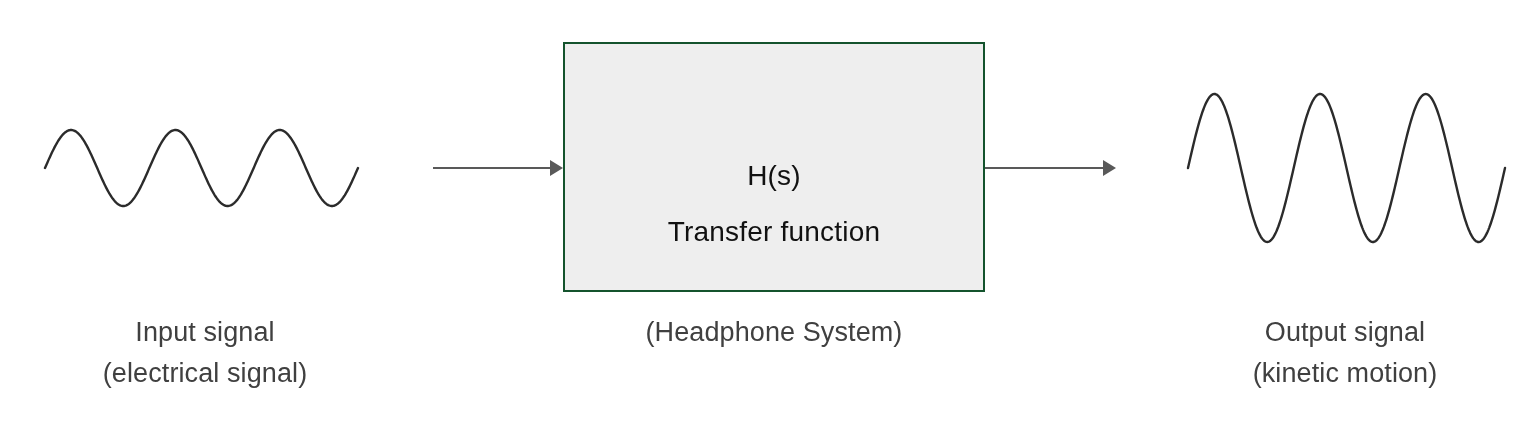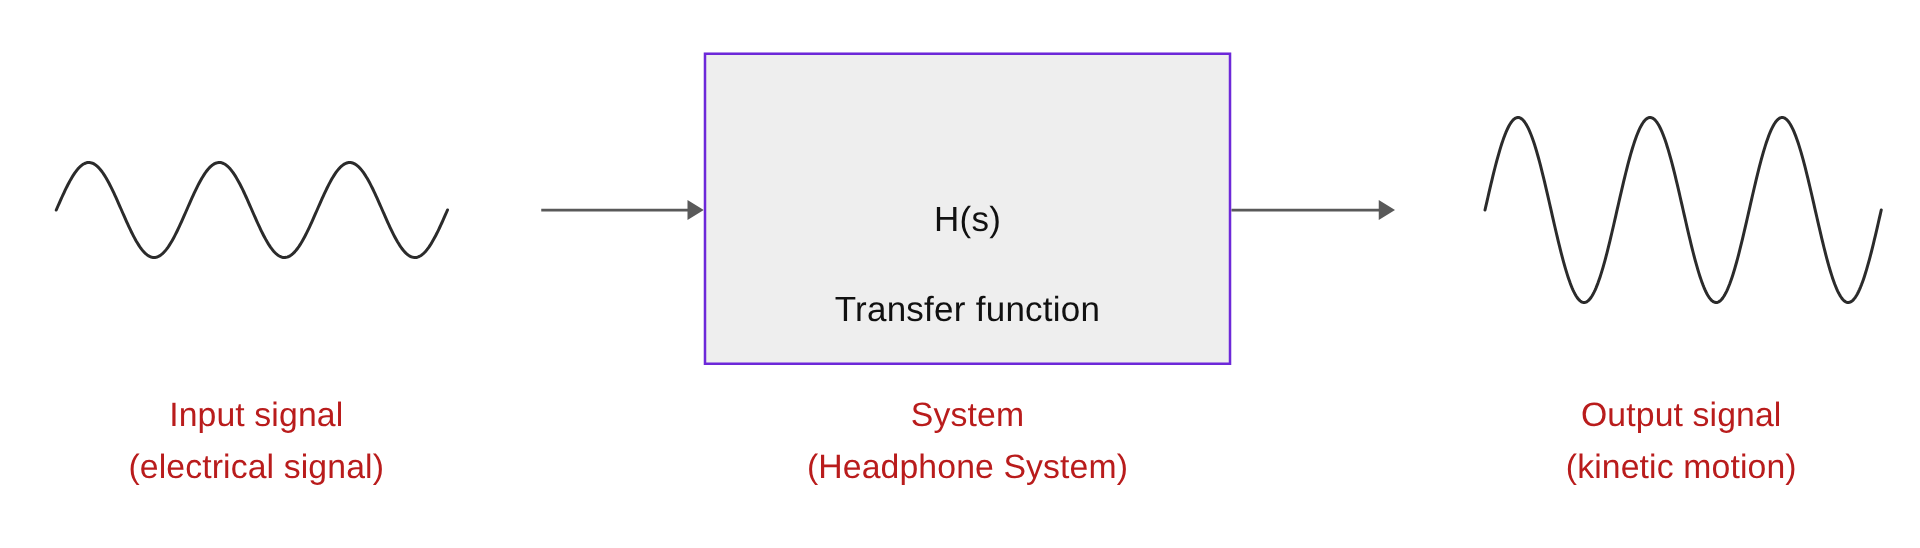--- a/index.html
+++ b/index.html
@@ -43,42 +43,42 @@
     stroke: none;
   }
   .system-box {
     position: absolute;
     left: 563px;
     top: 42px;
     width: 422px;
     height: 250px;
     box-sizing: border-box;
     background: #eeeeee;
-    border: 2px solid #6d28d9;
+    border: 2px solid #14532d;
   }
   .box-text {
     position: absolute;
     left: 0;
     width: 100%;
     text-align: center;
     color: #111111;
     font-size: 28px;
     line-height: 1;
     letter-spacing: 0.2px;
   }
   .box-text.hs {
     top: 118px;
   }
   .box-text.tf {
-    top: 190px;
+    top: 174px;
   }
   .caption {
     position: absolute;
     text-align: center;
-    color: #b91c1c;
+    color: #404040;
     font-size: 27px;
     line-height: 41px;
     letter-spacing: 0.1px;
     white-space: nowrap;
   }
   .caption .line {
     display: block;
   }
   #caption-input {
     left: 5px;
@@ -119,21 +119,20 @@
     <div class="box-text hs">H(s)</div>
     <div class="box-text tf">Transfer function</div>
   </div>
 
   <div class="caption" id="caption-input">
     <span class="line">Input signal</span>
     <span class="line">(electrical signal)</span>
   </div>
 
   <div class="caption" id="caption-system">
-    <span class="line">System</span>
     <span class="line">(Headphone System)</span>
   </div>
 
   <div class="caption" id="caption-output">
     <span class="line">Output signal</span>
     <span class="line">(kinetic motion)</span>
   </div>
 
 </div>
 

